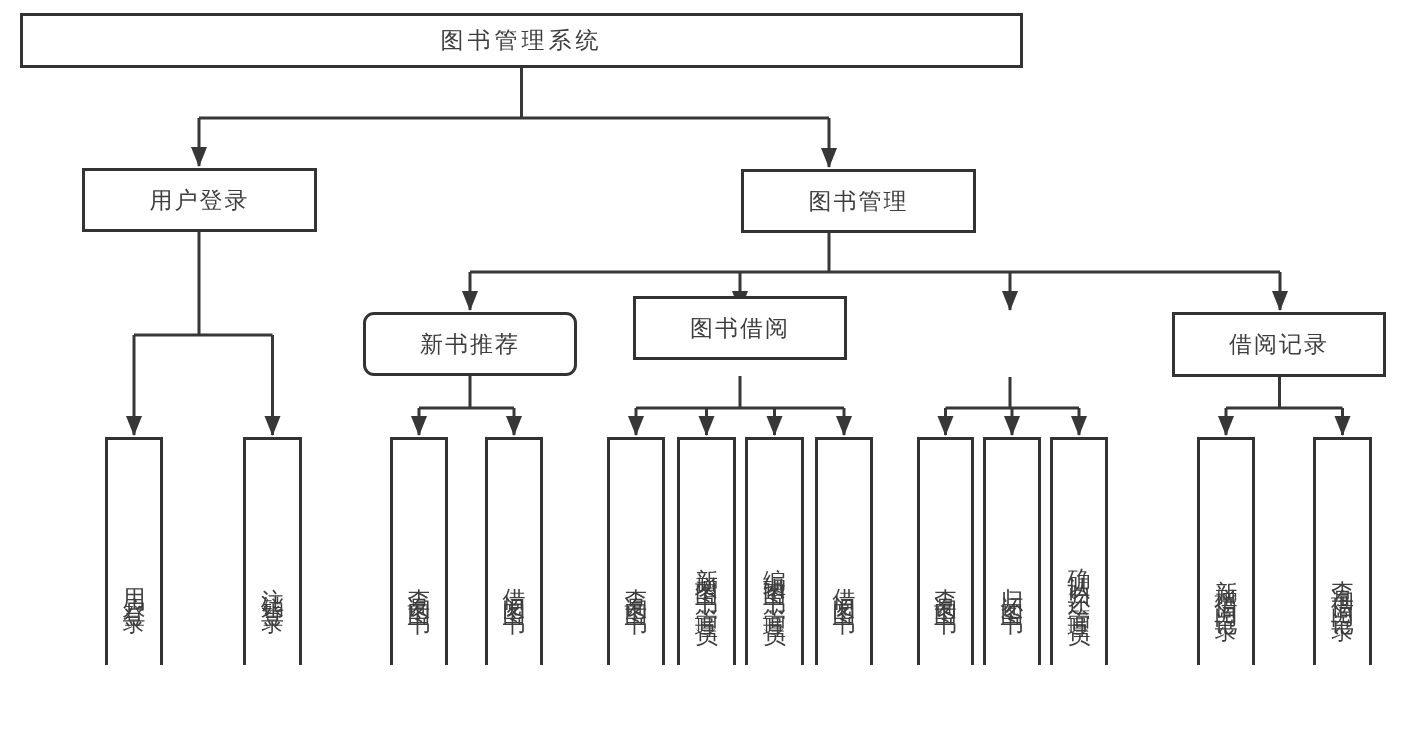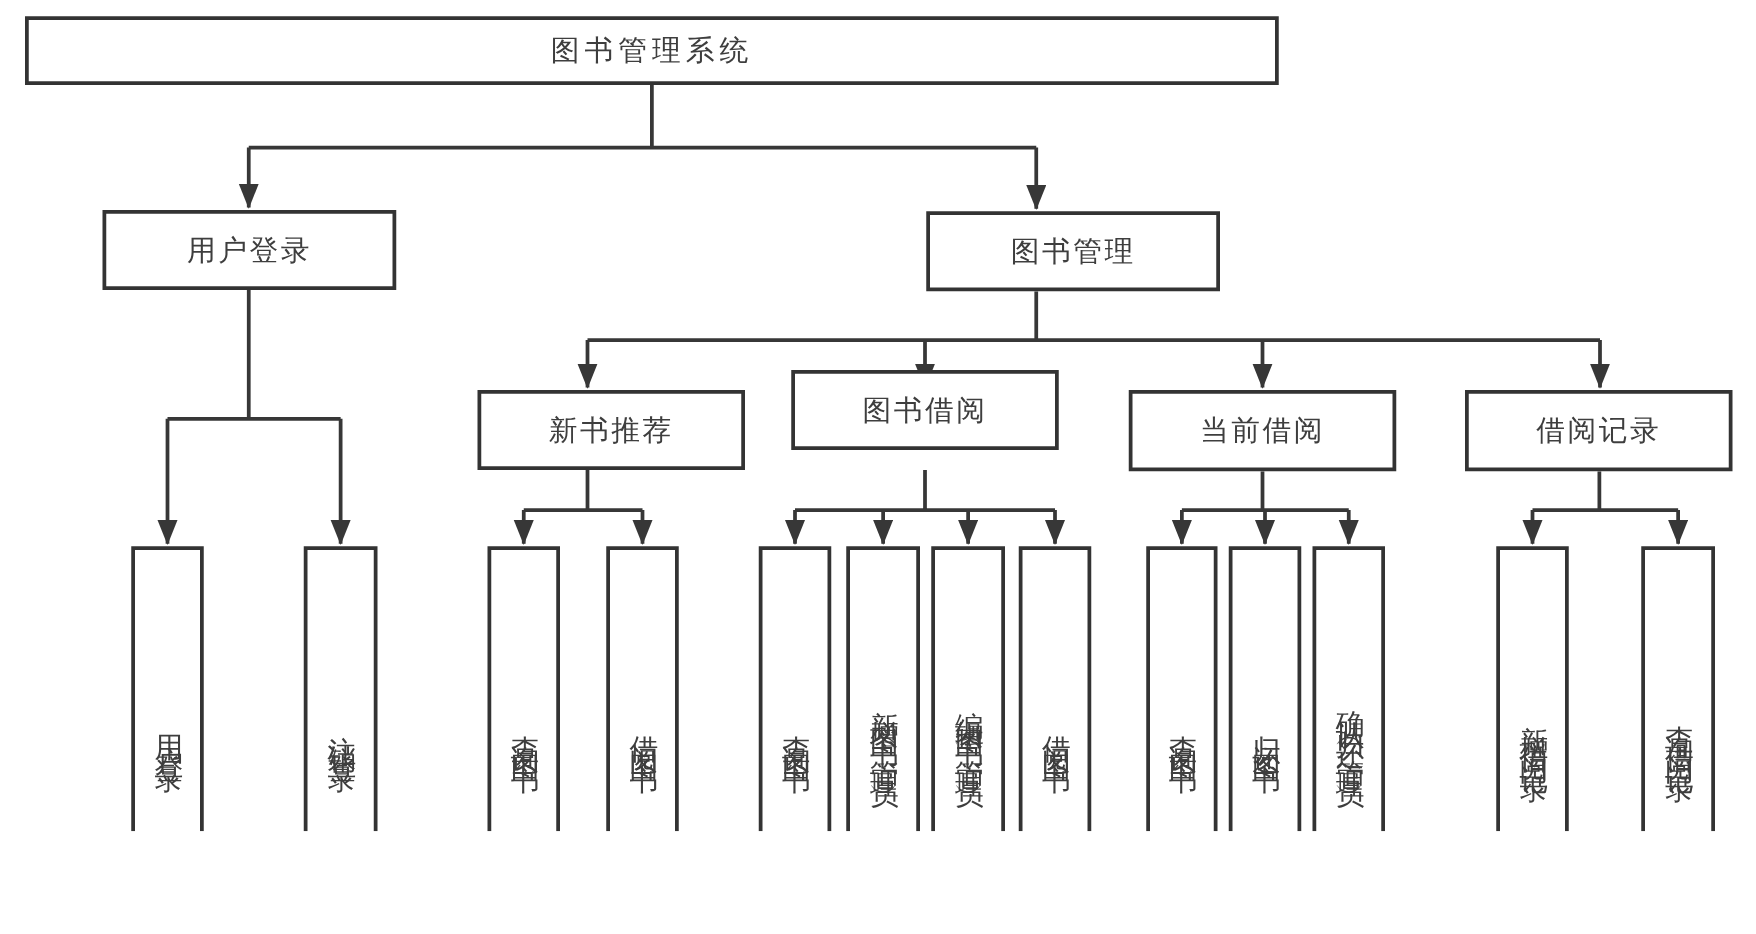--- a/index.html
+++ b/index.html
@@ -89,23 +89,22 @@
     <path d="M1279.5 377 V408 M1226 408 H1342.5" stroke="#373737" stroke-width="3" fill="none"></path>
     <path d="M1226 408 V435" stroke="#373737" stroke-width="3" fill="none" marker-end="url(#arrowhead)"></path>
     <path d="M1342.5 408 V435" stroke="#373737" stroke-width="3" fill="none" marker-end="url(#arrowhead)"></path>
   </svg>
 
   <div class="node h title" style="left:20px; top:13px; width:1003px; height:55px;">图书管理系统</div>
 
   <div class="node h" style="left:82px; top:168px; width:235px; height:64px;">用户登录</div>
   <div class="node h" style="left:712px; top:169px; width:235px; height:64px;margin-left:29px;">图书管理</div>
 
-  <div class="node h" style="left:382px; top:312px; width:214px; height:64px;">新书推荐</div>
+  <div class="node h" style="left:363px; top:312px; width:214px; height:64px;border-radius:11px;">新书推荐</div>
   <div class="node h" style="left:633px; top:296px; width:214px; height:64px;">图书借阅</div>
-  <div class="node h" style="left:903px; top:312px; width:214px; height:65px;">当前借阅</div>
   <div class="node h" style="left:1172px; top:312px; width:214px; height:65px;">借阅记录</div>
 
   <div class="node v" style="left:105px; top:437px; width:58px; height:298px;">用户登录</div>
   <div class="node v" style="left:243px; top:437px; width:59px; height:298px;">注销登录</div>
 
   <div class="node v" style="left:390px; top:437px; width:58px; height:298px;">查询图书</div>
   <div class="node v" style="left:485px; top:437px; width:58px; height:298px;">借阅图书</div>
 
   <div class="node v" style="left:607px; top:437px; width:58px; height:298px;">查询图书</div>
   <div class="node v" style="left:677px; top:437px; width:59px; height:298px;">新增图书（管理员）</div>

